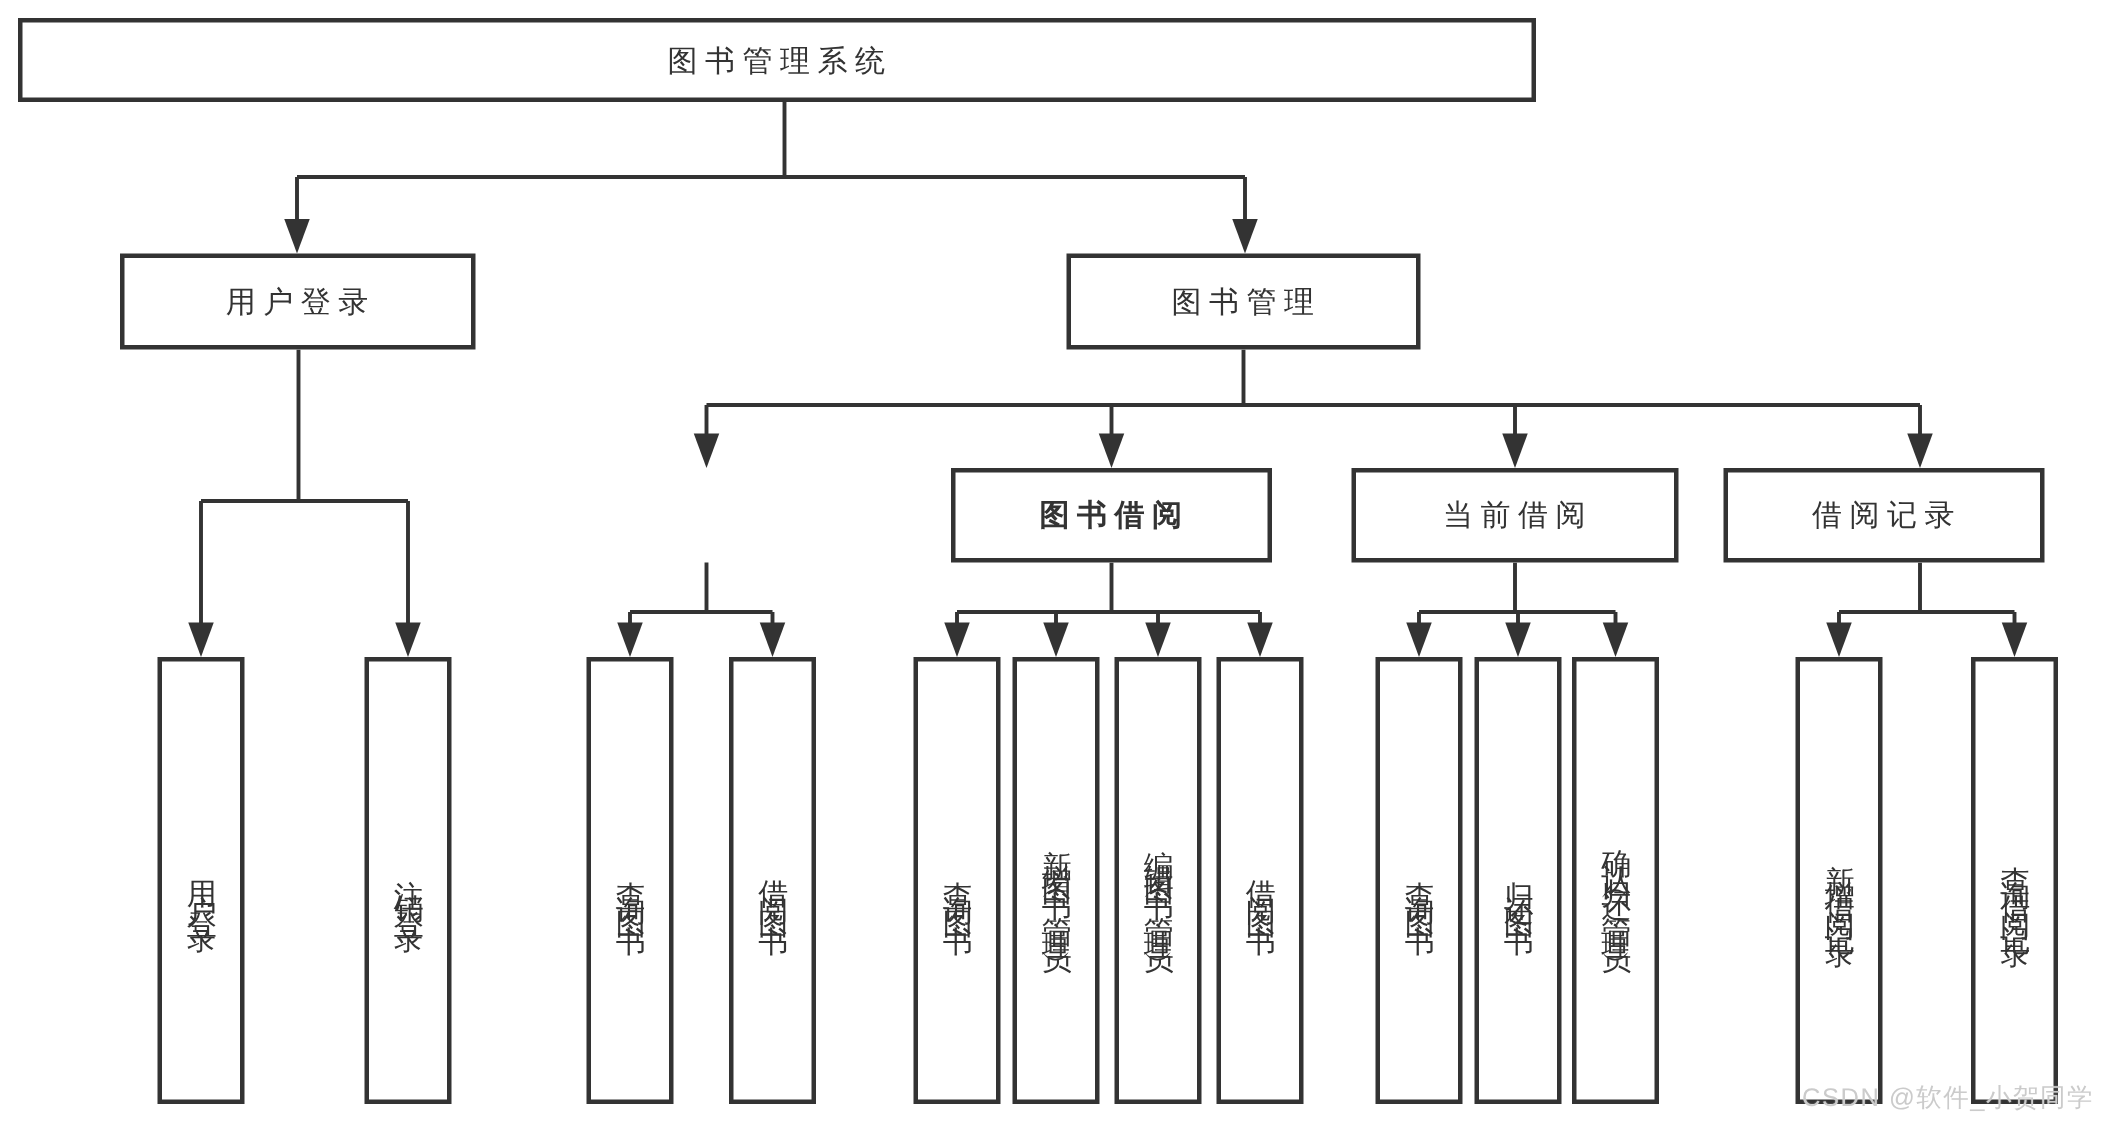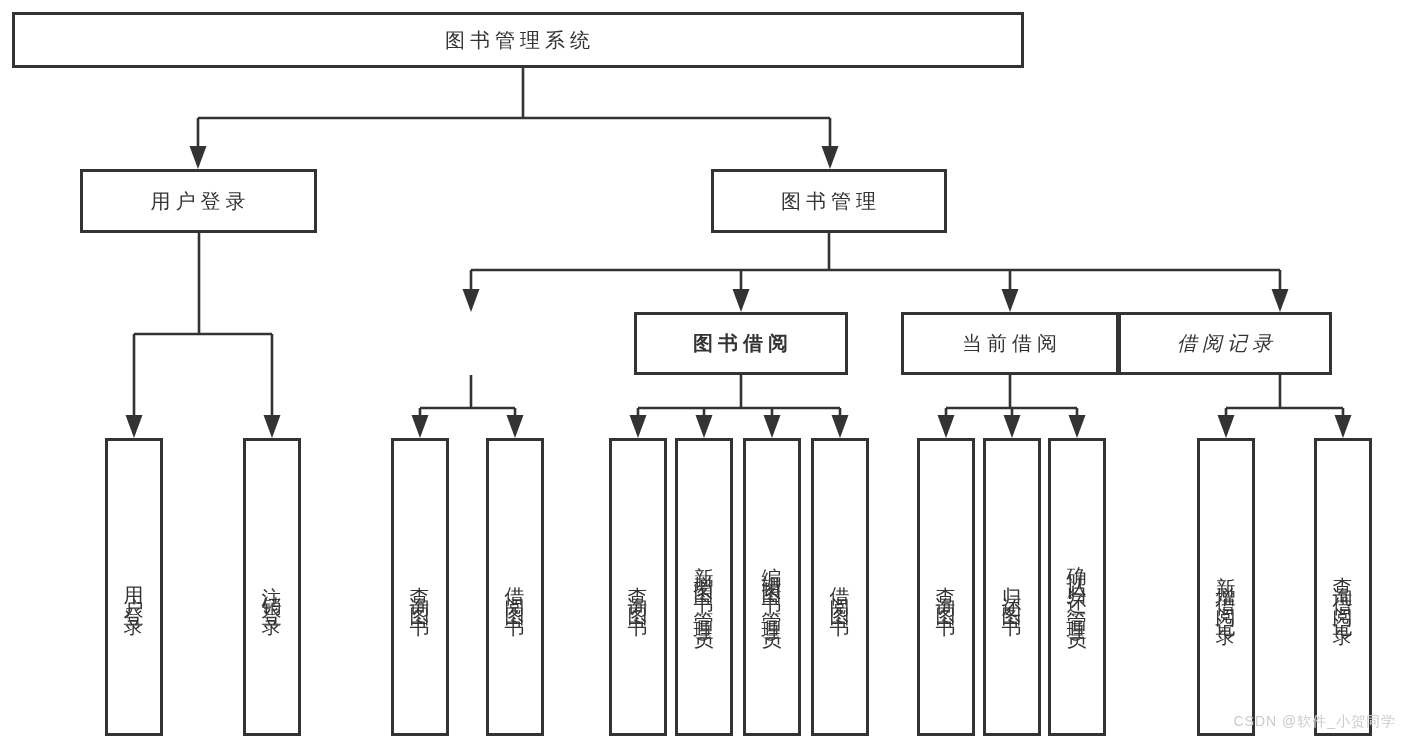--- a/index.html
+++ b/index.html
@@ -42,38 +42,38 @@
     letter-spacing:10px;
     line-height:58px;
   }
   .leaf .lbl{transform:translateY(4px);}
   .leaf.dense{letter-spacing:9px;}
   #n-user-login{left:80px;width:237px;}
   #n-book-mgmt{left:711px;width:236px;}
   #n-new-book{left:364px;width:214px;}
   #n-borrow{left:634px;width:214px;font-weight:bold;}
   #n-current{left:901px;width:218px;}
-  #n-records{left:1118px;width:214px;font-style:italic;}
+  #n-records{left:1149px;width:214px;}
   #lf-user-login{left:105px;}
   #lf-logout{left:243px;}
   #lf-query-nb{left:391px;}
   #lf-borrow-nb{left:486px;}
   #lf-query-bb{left:609px;}
   #lf-add-bb{left:675px;}
   #lf-edit-bb{left:743px;}
   #lf-borrow-bb{left:811px;}
   #lf-query-cur{left:917px;}
   #lf-return-cur{left:983px;}
   #lf-confirm-cur{left:1048px;}
   #lf-add-rec{left:1197px;}
   #lf-query-rec{left:1314px;}
   #watermark{
     position:absolute;
-    right:9px;bottom:16px;
-    font-size:14px;
+    right:9px;bottom:4px;
+    font-size:17px;
     letter-spacing:1px;
     color:var(--wm);
     z-index:5;
     text-shadow:0 0 1px rgba(255,255,255,.6);
     margin-top:21px;
   }
 </style>
 </head>
 <body>
 

